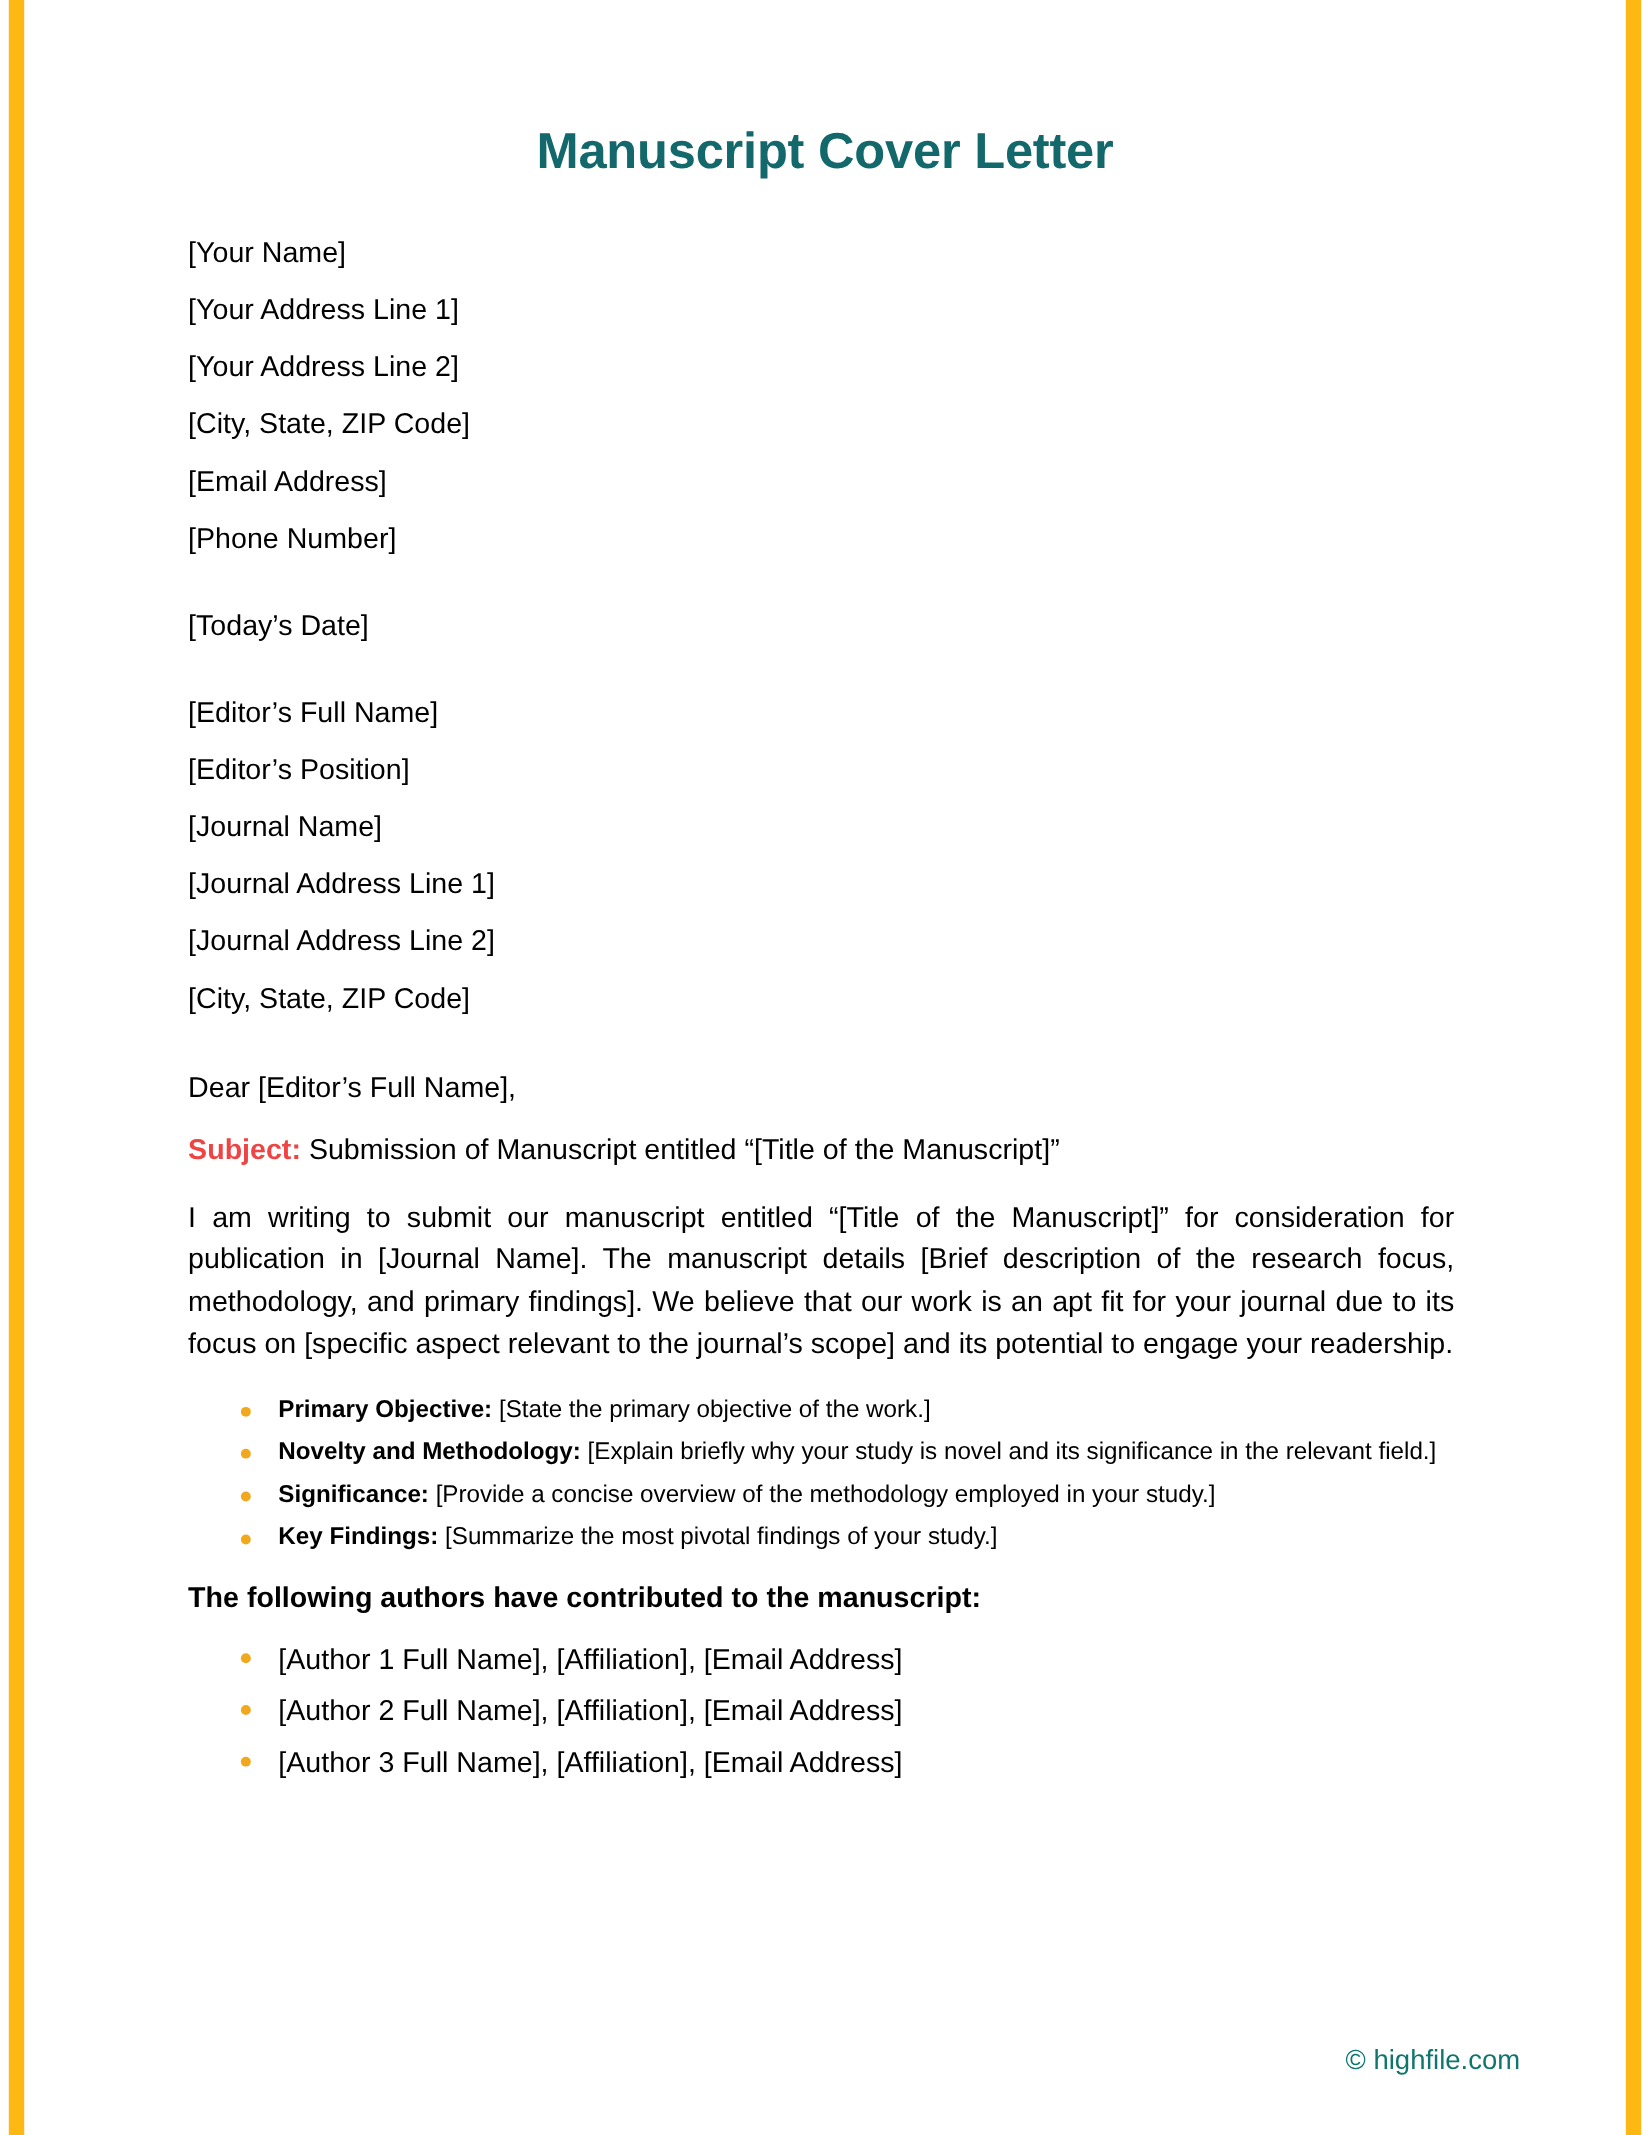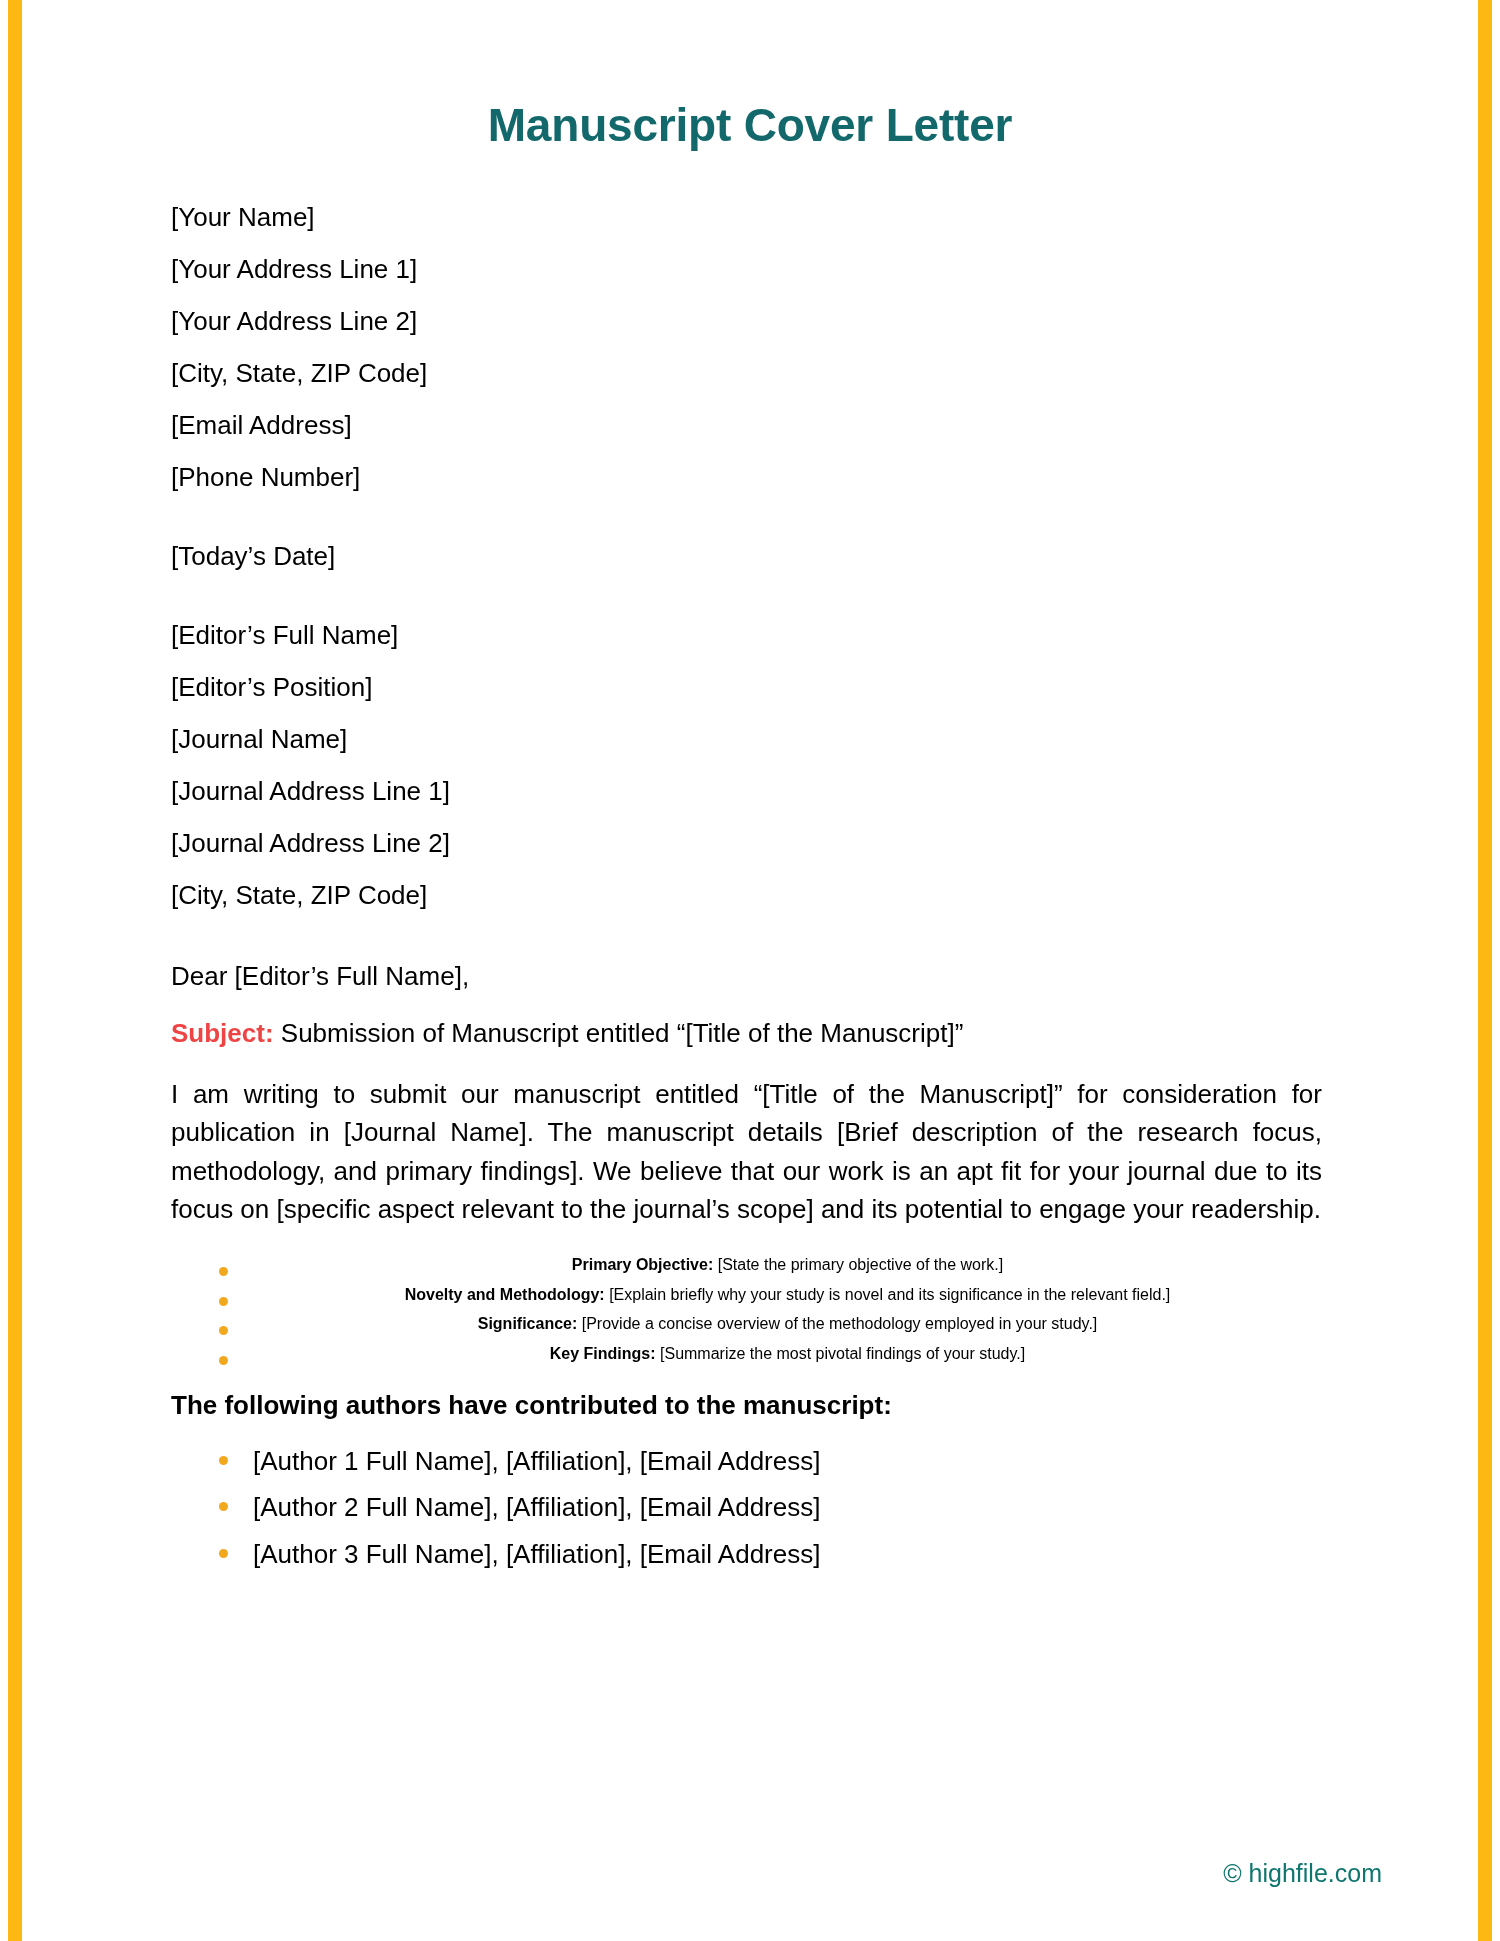--- a/index.html
+++ b/index.html
@@ -30,21 +30,21 @@
     width: 14px;
     background: #FDB813;
   }
   .edge-bar.left  { left: 8px; }
   .edge-bar.right { right: 8px; }
 
   .content {
     position: absolute;
     left: 0;
     right: 0;
-    top: 0;
+    top: 12px;
     padding: 0 60px;
     box-sizing: border-box;
   }
 
   .doc-title {
     text-align: center;
     color: #12686B;
     font-size: 46px;
     font-weight: bold;
     letter-spacing: -0.2px;
@@ -91,25 +91,25 @@
     margin: 0 0 24px 0;
   }
 
   ul.bullets {
     list-style: none;
     margin: 0 0 4px 0;
     padding: 0 0 0 46px;
   }
   ul.bullets li {
     position: relative;
-    font-size: 16px;
+    font-size: 22px;
     line-height: 1.48;
     padding-left: 36px;
     margin-bottom: 6px;
-    text-align: center;
+    text-align: left;
   }
   ul.bullets li .dot {
     position: absolute;
     left: 2px;
     top: 14px;
     width: 9px;
     height: 9px;
     border-radius: 50%;
     background: #F2A81D;
   }

